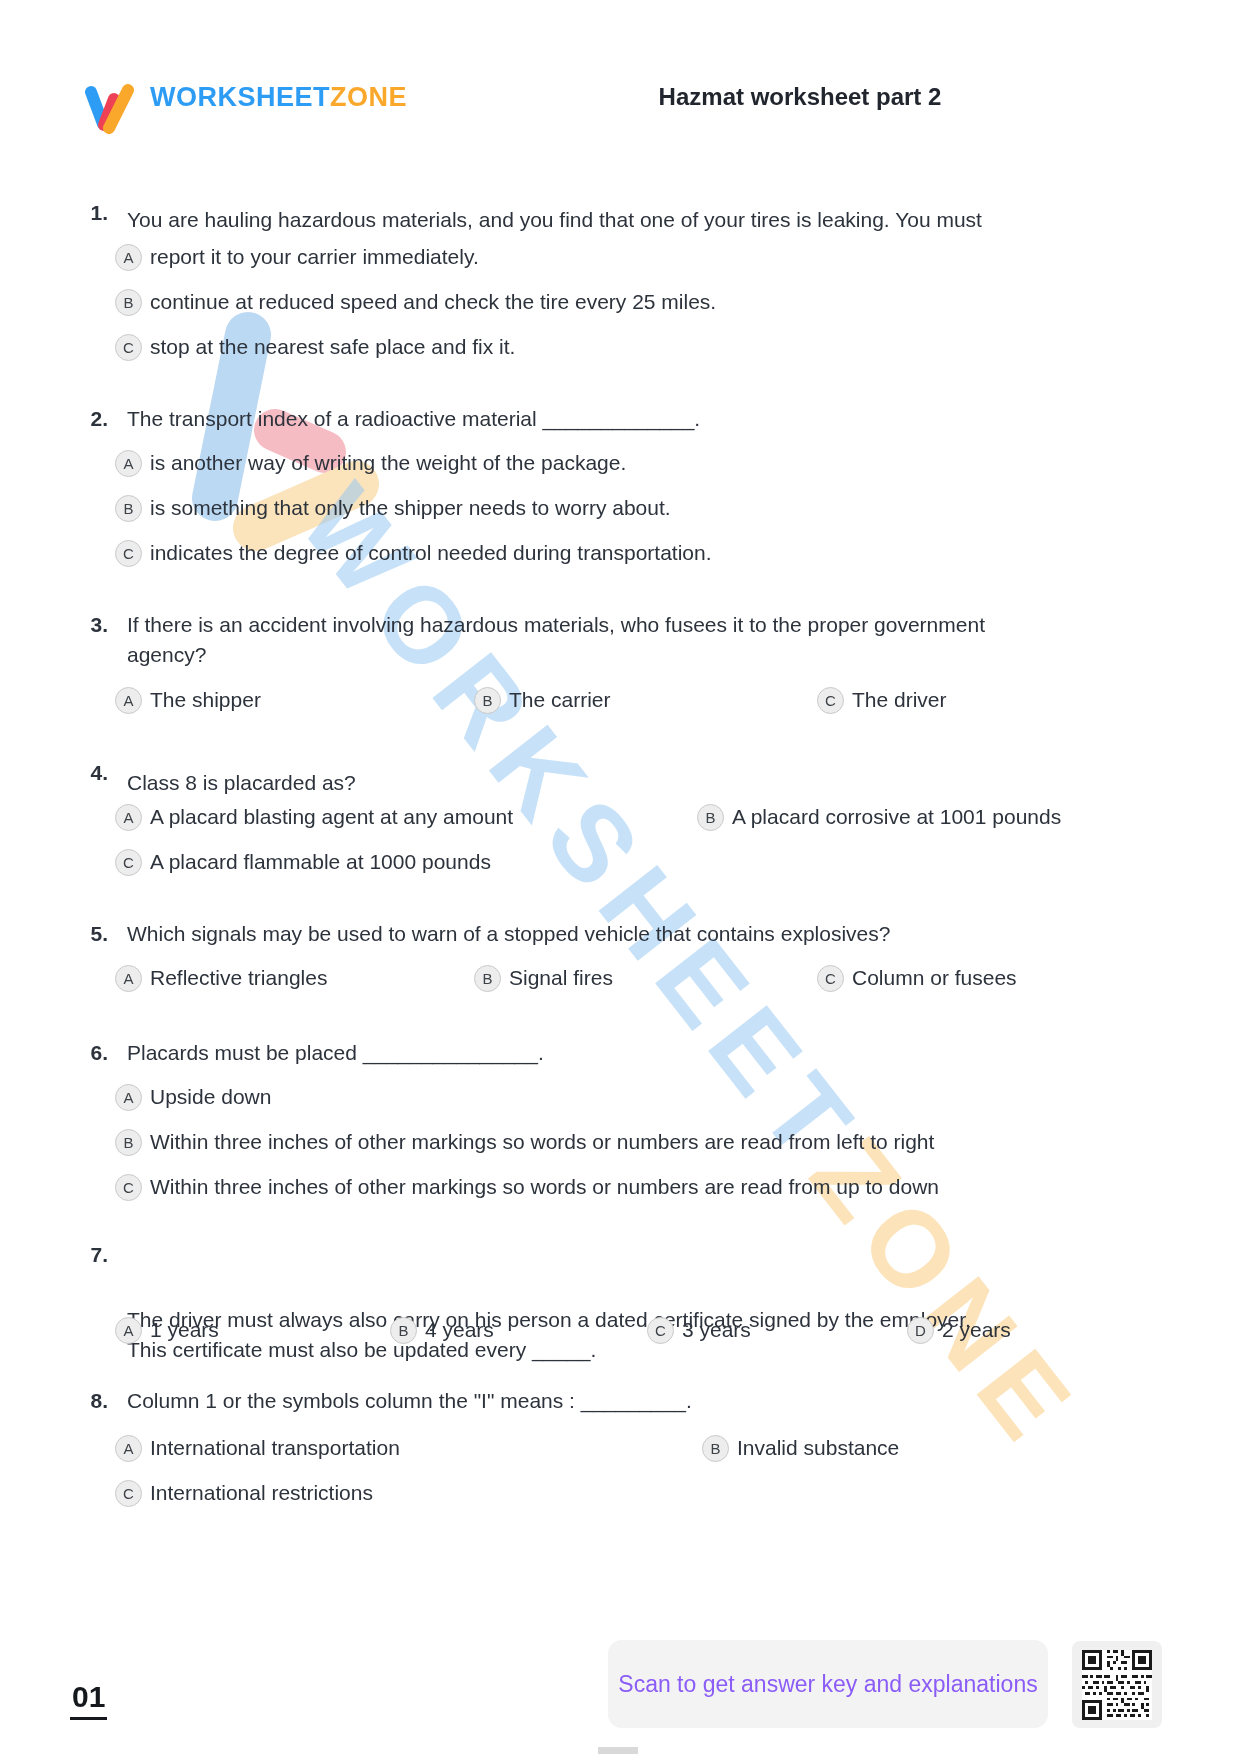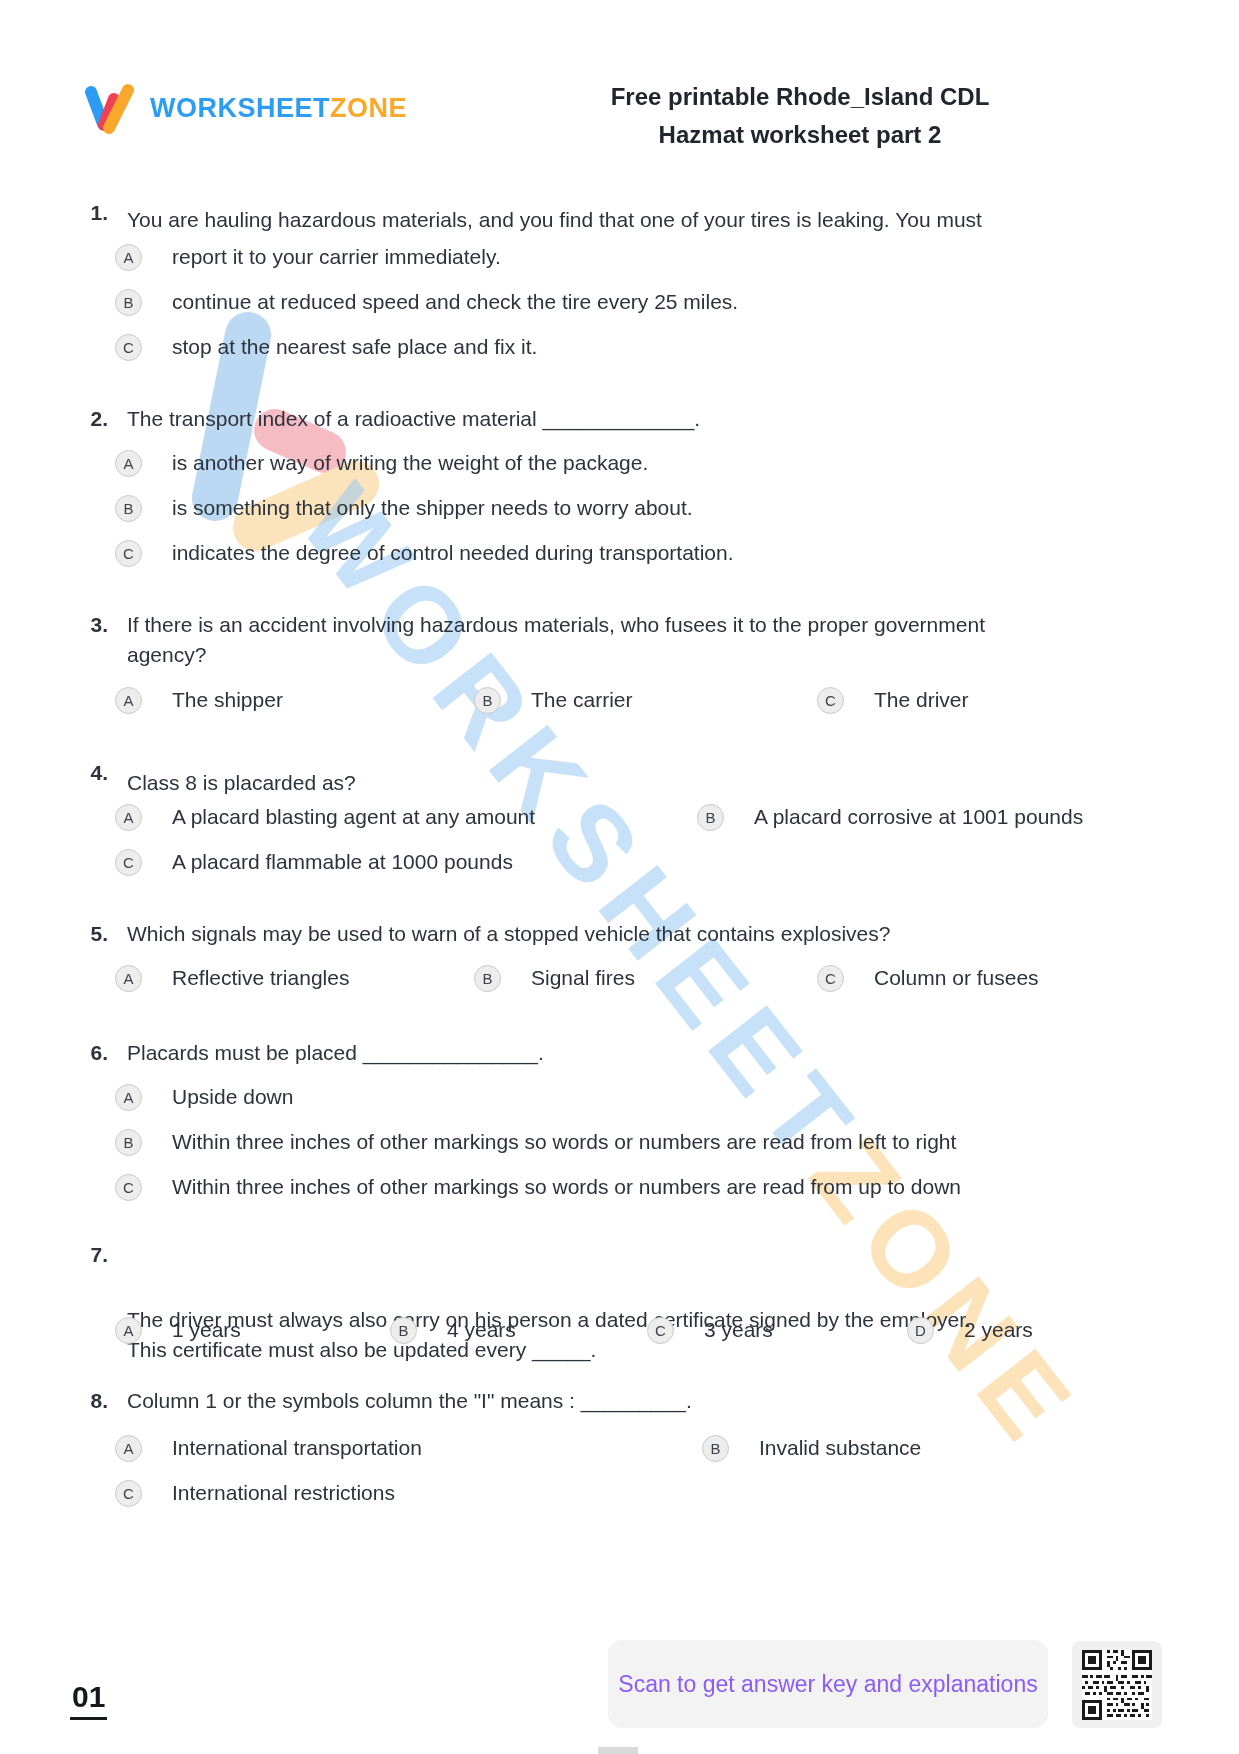--- a/index.html
+++ b/index.html
@@ -12,41 +12,41 @@
   .wm-layer{position:absolute;inset:0;z-index:0;pointer-events:none;}
   .wm-text{
     position:absolute;left:375px;top:462px;
     transform:rotate(52deg);transform-origin:left top;
     font-size:108px;font-weight:600;letter-spacing:14px;white-space:nowrap;
   }
   .wm-text .wm-blue{color:rgba(151,201,243,0.55);}
   .wm-text .wm-orange{color:rgba(250,200,115,0.50);}
   
   .content{position:absolute;inset:0;z-index:1;}
-  .logo{position:absolute;left:82px;top:82px;display:flex;align-items:center;gap:12px;}
+  .logo{position:absolute;left:82px;top:82px;display:flex;gap:12px;}
   .brand{font-size:27px;font-weight:bold;letter-spacing:0.5px;}
   .brand .b1{color:#2d9cf4;}
   .brand .b2{color:#f9a82b;}
   .title{
     position:absolute;left:560px;top:78px;width:480px;text-align:center;
     font-size:24px;line-height:38px;font-weight:bold;color:#21262e;
   }
   .qnum{position:absolute;left:70px;width:38px;text-align:right;font-weight:bold;font-size:21px;line-height:30px;}
   .qtext{
     position:absolute;left:127px;font-size:21px;line-height:30px;max-width:960px;
     white-space:pre-line;
   }
   .opt{position:absolute;display:flex;align-items:center;height:28px;}
   .circle{
     width:27px;height:27px;border-radius:50%;flex:0 0 27px;
     background:#ededed;border:1px solid #c9c9c9;box-sizing:border-box;
     display:flex;align-items:center;justify-content:center;
     font-size:15px;color:#3d4248;
   }
-  .otext{margin-left:30px;font-size:21px;color:#2d333c;white-space:nowrap;}
+  .otext{margin-left:8px;font-size:21px;color:#2d333c;white-space:nowrap;}
   
   .pageno{
     position:absolute;left:70px;top:1680px;font-size:30px;font-weight:bold;color:#15181c;
     border-bottom:3px solid #15181c;padding:0 2px 3px 2px;
   }
   .scanbox{
     position:absolute;left:608px;top:1640px;width:440px;height:88px;
     background:#f3f3f3;border-radius:14px;display:flex;align-items:center;justify-content:center;
   }
   .scantext{font-size:23px;color:#8b5cf6;}
@@ -78,21 +78,20 @@
       <svg width="56" height="52" viewBox="0 0 56 52">
         <line x1="9" y1="10" x2="21" y2="42" stroke="#2d9cf4" stroke-width="12" stroke-linecap="round"></line>
         <line x1="32" y1="17" x2="22" y2="43" stroke="#ee4155" stroke-width="12" stroke-linecap="round"></line>
         <line x1="46" y1="8" x2="27" y2="46" stroke="#f9a82b" stroke-width="12" stroke-linecap="round"></line>
       </svg>
       <div class="brand">
         <span class="b1">WORKSHEET</span><span class="b2">ZONE</span>
       </div>
     </div>
     <div class="title">
-      <div>Free printable Rhode_Island CDL</div>
       <div>Hazmat worksheet part 2</div>
     </div>
 
     <div class="qnum" style="top:198px">1.</div>
     <div class="qtext" style="top:205px">You are hauling hazardous materials, and you find that one of your tires is leaking. You must</div>
     <div class="opt" style="left:115px;top:243px">
       <span class="circle">A</span>
       <span class="otext">report it to your carrier immediately.</span>
     </div>
     <div class="opt" style="left:115px;top:288px">

